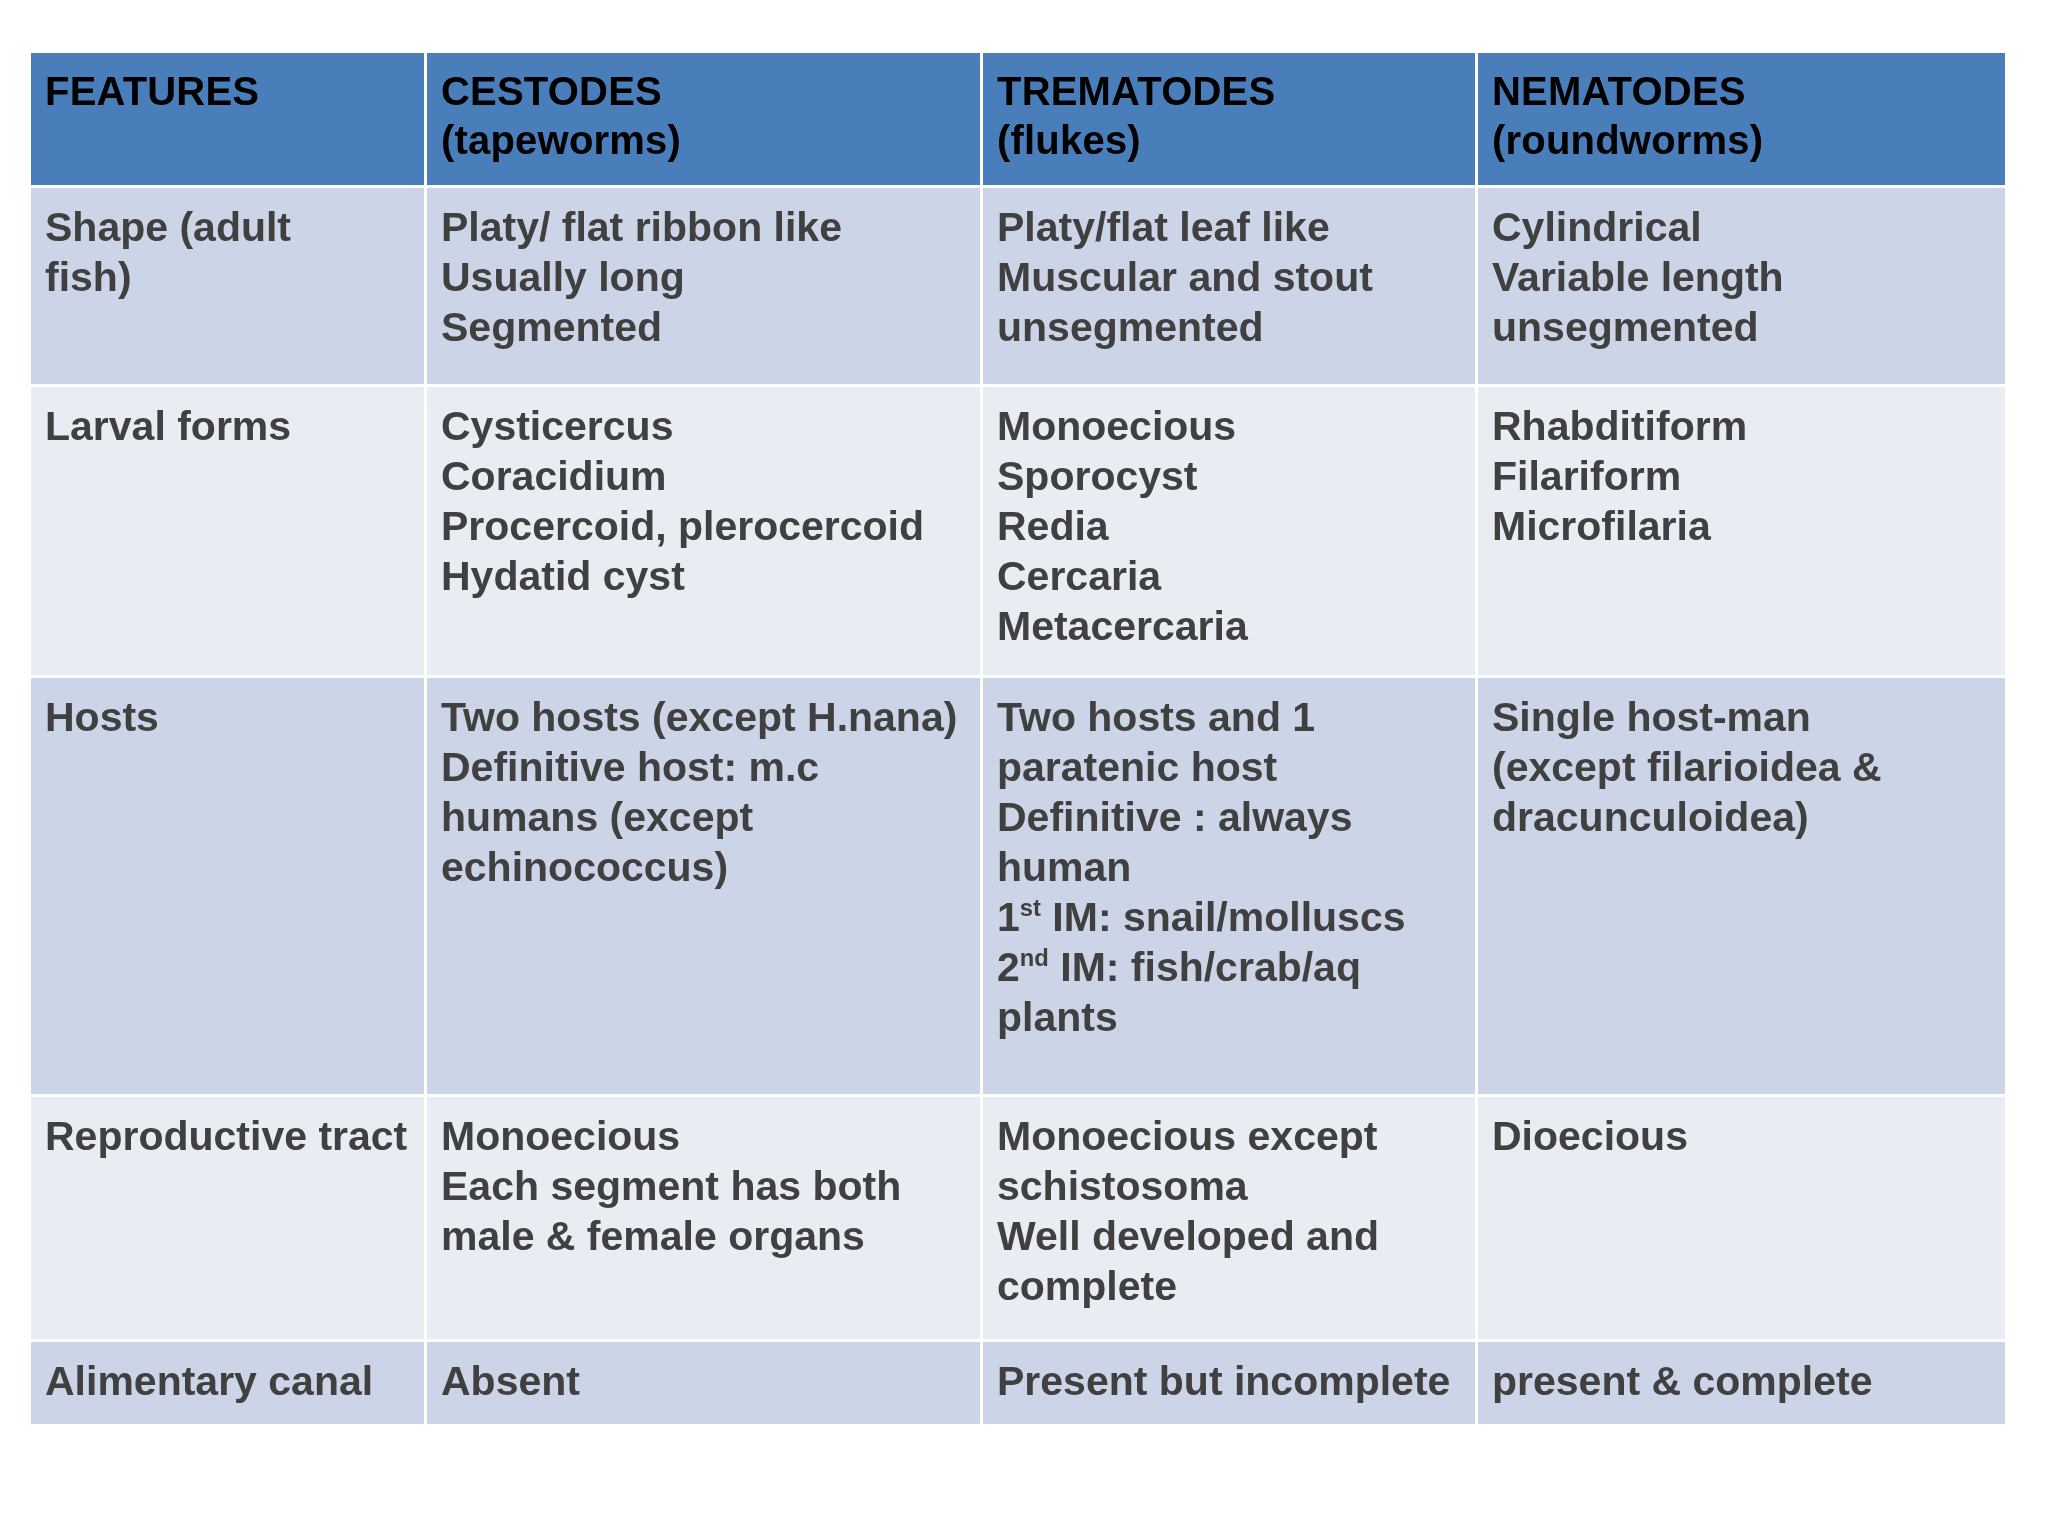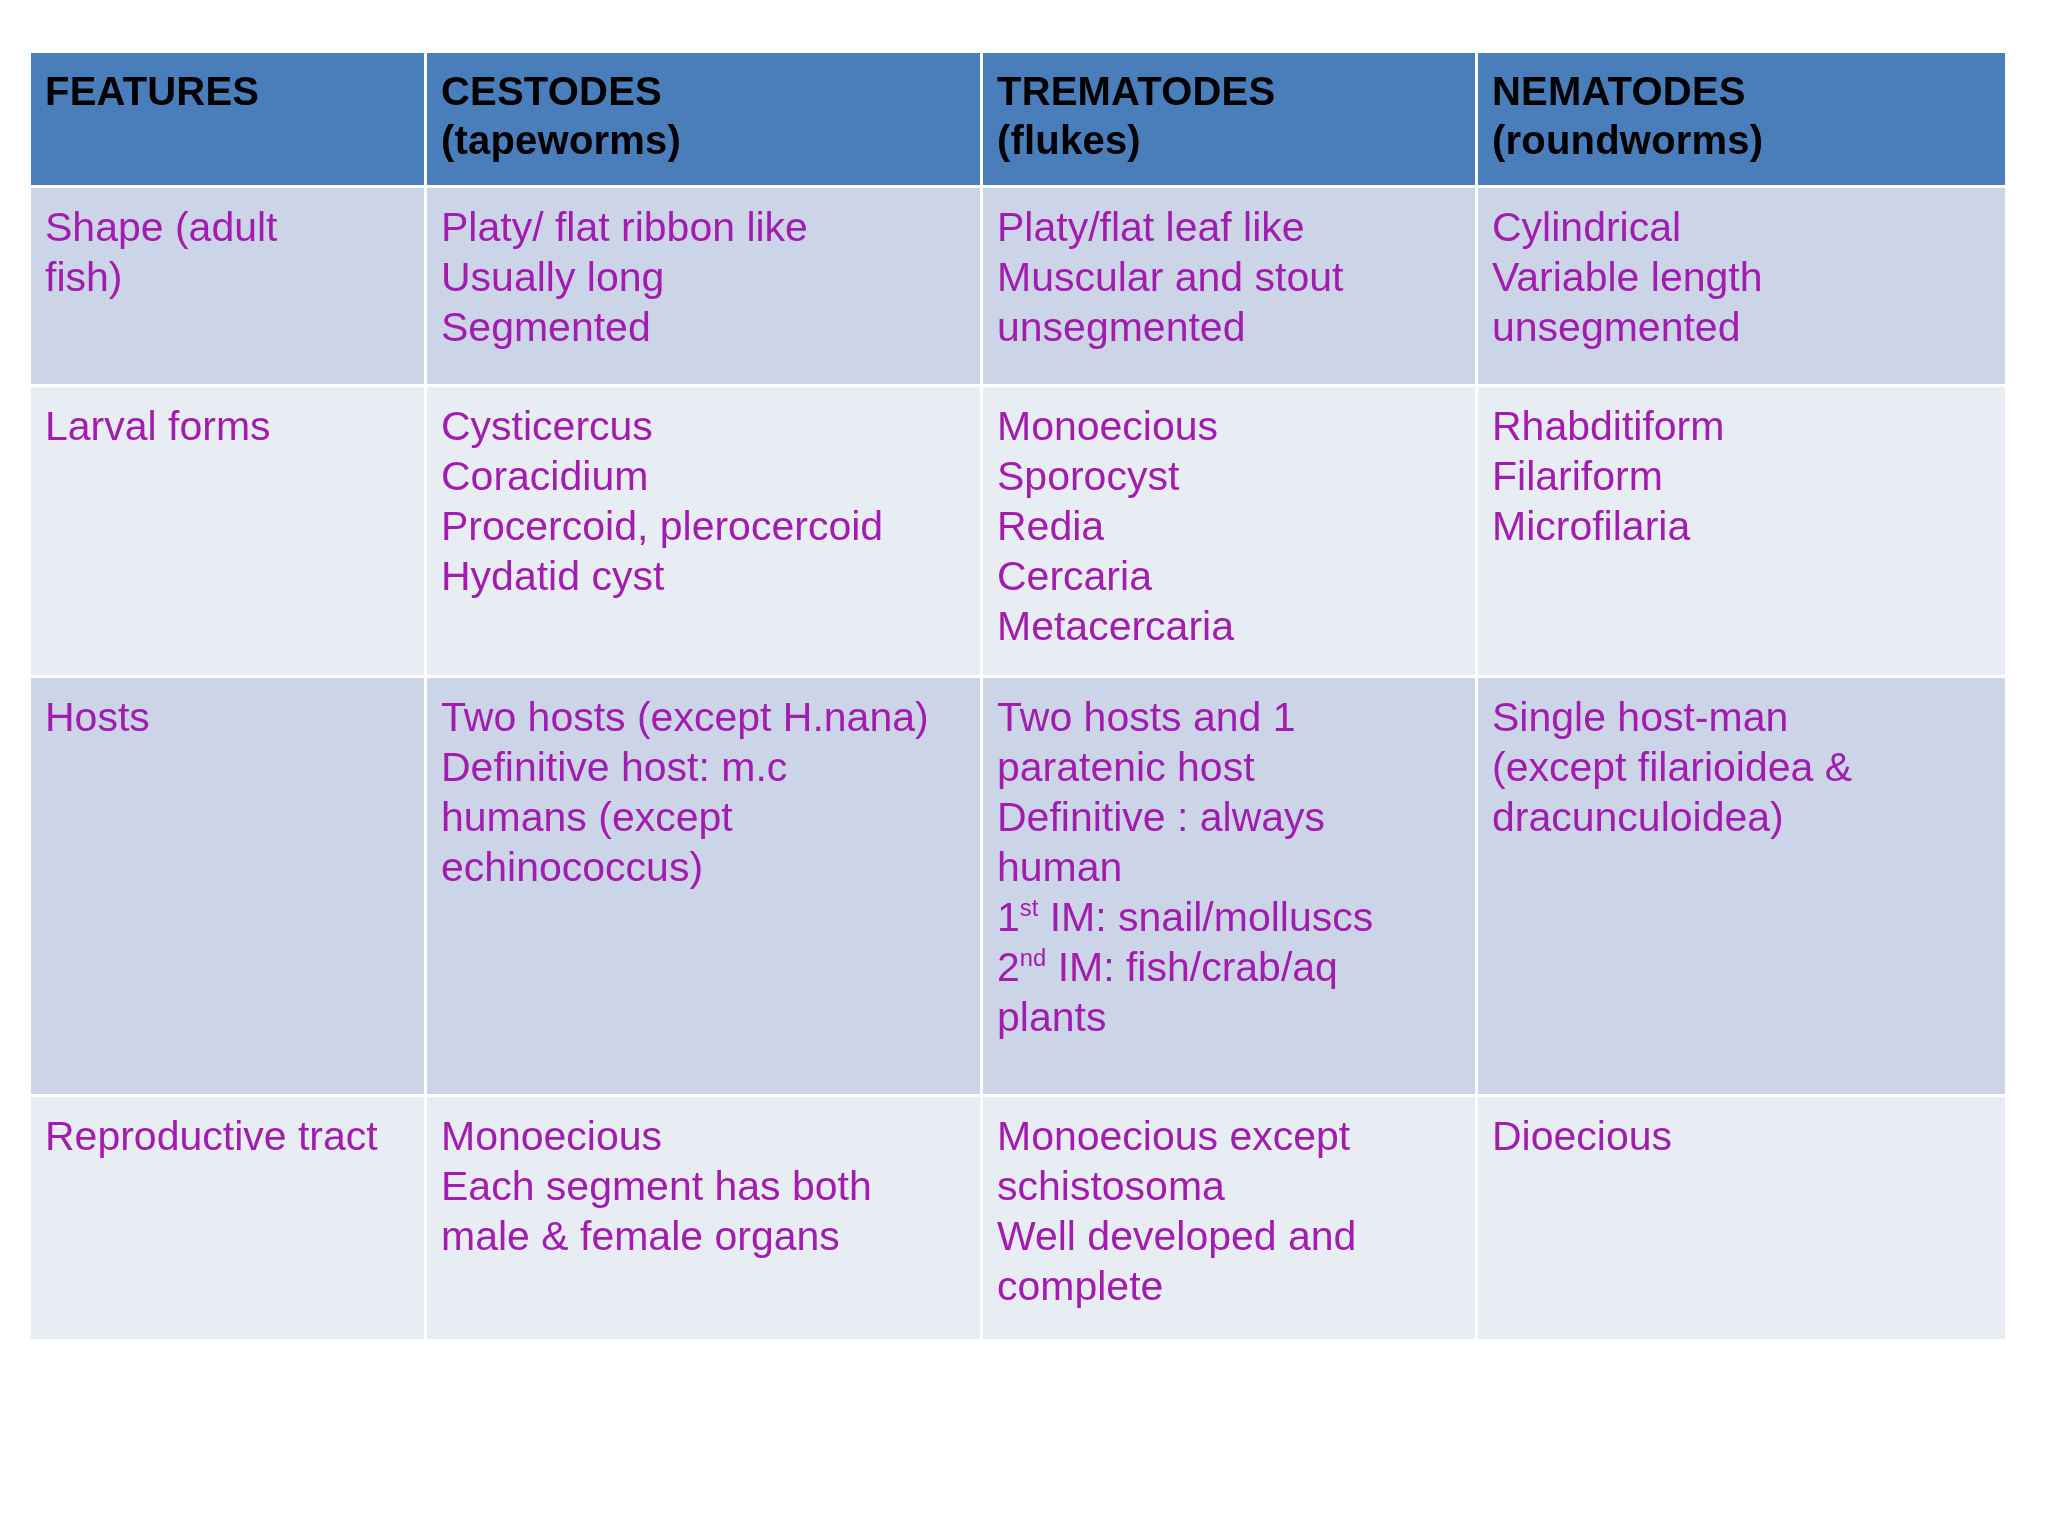--- a/index.html
+++ b/index.html
@@ -59,22 +59,22 @@
     padding-top: 16px;
   }
   thead th .hdr-line2 {
     display: block;
   }
 
   
   tbody td {
     font-size: 41px;
     line-height: 1.22;
-    color: #a21caf;
-    font-weight: normal;
+    color: #404040;
+    font-weight: bold;
   }
   tbody tr.shade-a td { background: #ccd5e8; }
   tbody tr.shade-b td { background: #e8ecf3; }
   tbody tr.shade-c td { background: #ccd5e8; }
   tbody tr.shade-d td { background: #e8ecf3; }
   tbody tr.shade-e td { background: #ccd5e8; }
 
   tbody td .line { display: block; }
 
   
@@ -217,17 +217,31 @@
             <span class="line">Monoecious except</span>
             <span class="line">schistosoma</span>
             <span class="line">Well developed and</span>
             <span class="line">complete</span>
           </td>
         <td>
             <span class="line">Dioecious</span>
           </td>
       </tr>
 
+      <tr class="shade-e row-aliment">
+        <td class="feature-cell">
+            <span class="line">Alimentary canal</span>
+          </td>
+        <td>
+            <span class="line">Absent</span>
+          </td>
+        <td>
+            <span class="line">Present but incomplete</span>
+          </td>
+        <td class="indent-sm">
+            <span class="line">present &amp; complete</span>
+          </td>
+      </tr>
 
     </tbody>
   </table>
 
 </div>
 
 </body></html>

